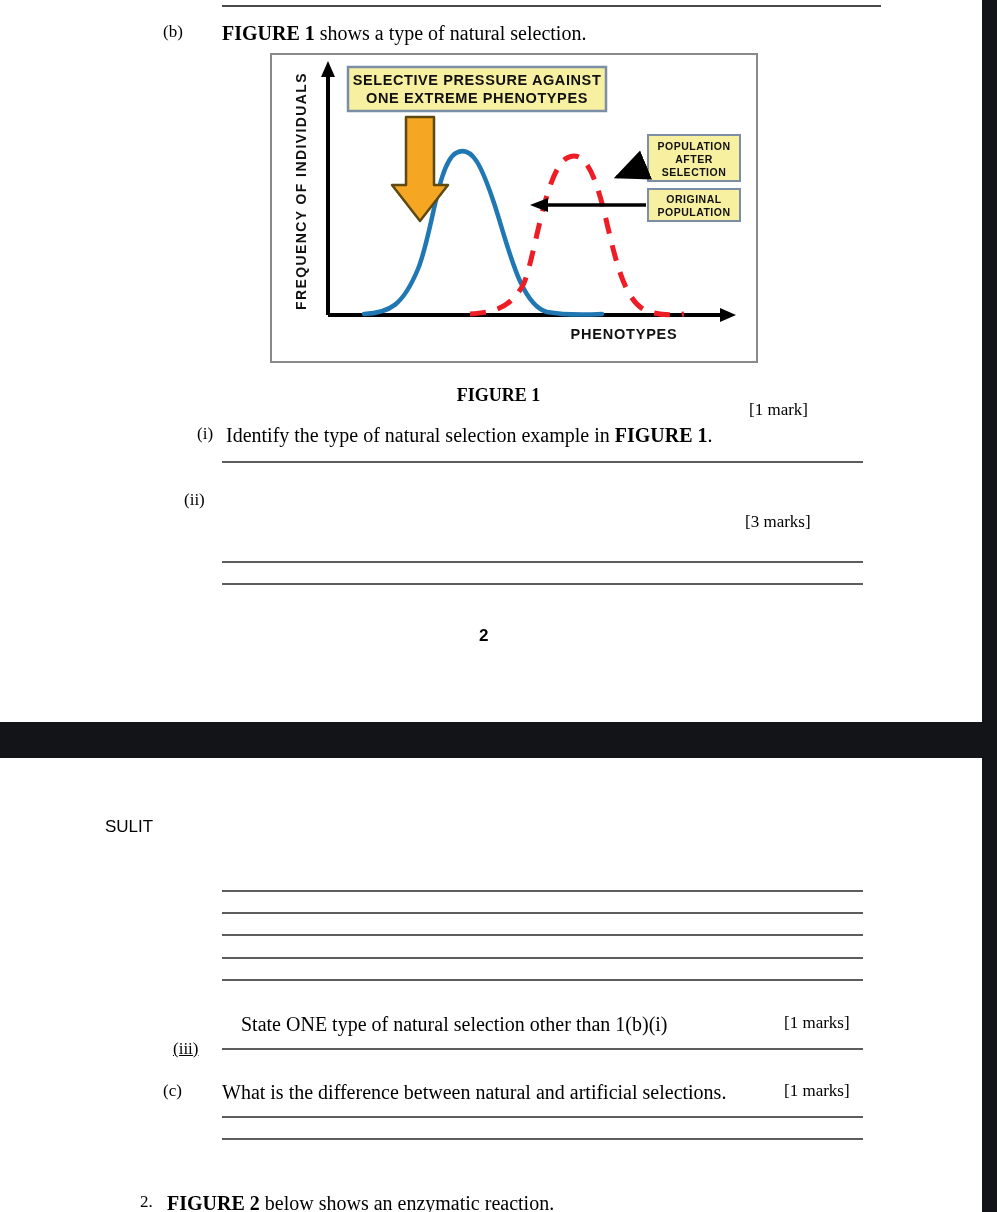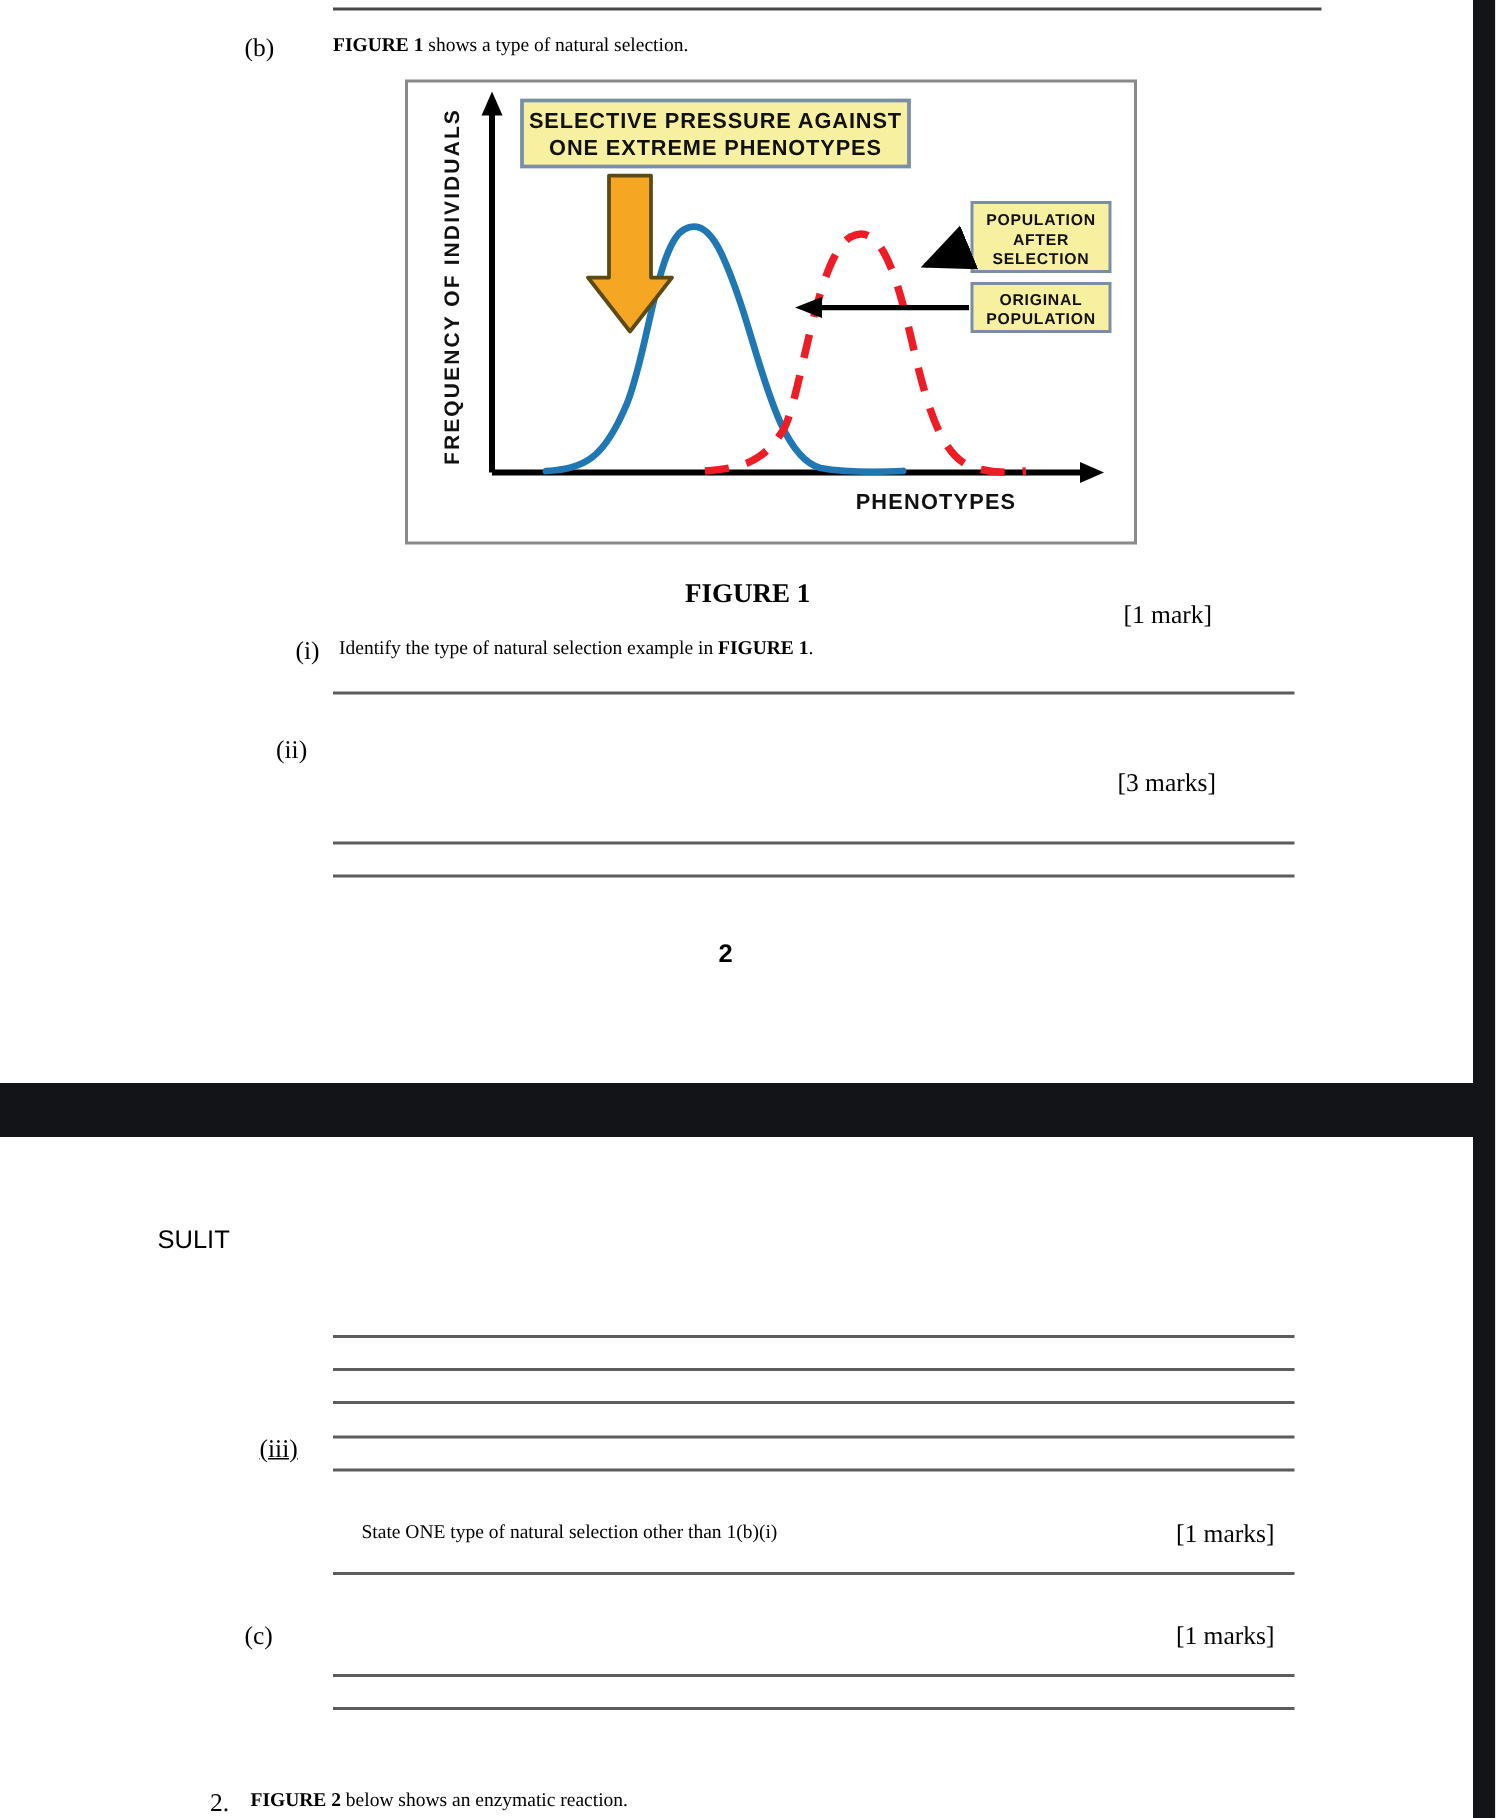--- a/index.html
+++ b/index.html
@@ -74,21 +74,21 @@
 
   
   .q-label {
     position: absolute;
     font-family: "Liberation Serif", serif;
     font-size: 17px;
   }
   .q-body {
     position: absolute;
     font-family: "Liberation Serif", serif;
-    font-size: 13px;
+    font-size: 20px;
     white-space: nowrap;
   }
   .marks {
     position: absolute;
     font-family: "Liberation Serif", serif;
     font-size: 17px;
     white-space: nowrap;
   }
   .page-num {
     position: absolute;
@@ -186,26 +186,27 @@
   <div class="page-num" style="left:479px; top:626px;">2</div>
 
   <div class="txt sans" style="left:105px; top:817px; font-size:17px;">SULIT</div>
 
   <div class="rule" style="left:222px; top:890px; width:641px;"></div>
   <div class="rule" style="left:222px; top:912px; width:641px;"></div>
   <div class="rule" style="left:222px; top:934px; width:641px;"></div>
   <div class="rule" style="left:222px; top:957px; width:641px;"></div>
   <div class="rule" style="left:222px; top:979px; width:641px;"></div>
 
-  <div class="q-label" style="left:173px; top:956px;text-decoration:underline;">(iii)</div>
+  <div class="q-label" style="left:173px; top:1039px;text-decoration:underline;">(iii)</div>
   <div class="q-body" style="left:222px; top:1013px;margin-left:19px;">State ONE type of natural selection other than 1(b)(i)</div>
   <div class="marks" style="left:784px; top:1013px;">[1 marks]</div>
   <div class="rule" style="left:222px; top:1048px; width:641px;"></div>
 
   <div class="q-label" style="left:163px; top:1081px;">(c)</div>
+  <div class="q-body" style="left:222px; top:1081px;">What is the difference between natural and artificial selections.</div>
   <div class="marks" style="left:784px; top:1081px;">[1 marks]</div>
   <div class="rule" style="left:222px; top:1116px; width:641px;"></div>
   <div class="rule" style="left:222px; top:1138px; width:641px;"></div>
 
   <div class="q-label" style="left:140px; top:1192px;">2.</div>
   <div class="q-body" style="left:167px; top:1192px;">
     <b>FIGURE 2</b><span> below shows an enzymatic reaction.</span>
   </div>
 
 </div>

